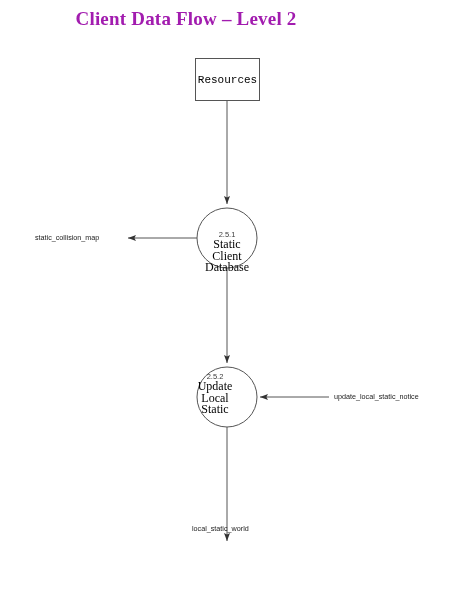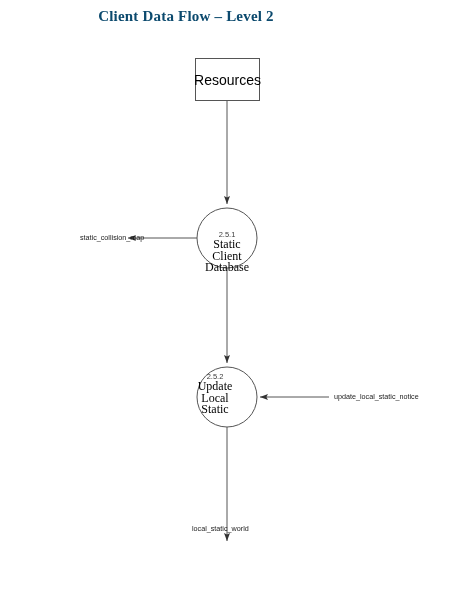--- a/index.html
+++ b/index.html
@@ -23,22 +23,22 @@
     height: 600px;
   }
   .title {
     position: absolute;
     left: 0;
     top: 8px;
     width: 372px;
     text-align: center;
     font-family: "Liberation Serif", serif;
     font-weight: bold;
-    font-size: 15px;
-    color: #0c4a6e;
+    font-size: 19px;
+    color: #a21caf;
     letter-spacing: 0.2px;
   }
   .entity-box {
     position: absolute;
     left: 195px;
     top: 58px;
     width: 65px;
     height: 43px;
     border: 1px solid #555555;
     background: #ffffff;
@@ -46,22 +46,22 @@
   }
   .entity-label {
     position: absolute;
     left: 0;
     top: 0;
     width: 100%;
     height: 100%;
     display: flex;
     align-items: center;
     justify-content: center;
-    font-family: Liberation Sans, sans-serif;
-    font-size: 14px;
+    font-family: Liberation Mono, monospace;
+    font-size: 11px;
     color: #000000;
   }
   .process {
     position: absolute;
     width: 60px;
     height: 60px;
   }
   .process-num {
     position: absolute;
     left: 0;
@@ -86,21 +86,20 @@
   .flow-label {
     position: absolute;
     font-family: "Liberation Sans", sans-serif;
     font-size: 7.2px;
     color: #1a1a1a;
     white-space: nowrap;
   }
   #label-static-collision-map {
     left: 35px;
     top: 233px;
-    margin-left: 45px;
   }
   #label-update-local-static-notice {
     left: 334px;
     top: 392px;
   }
   #label-local-static-world {
     left: 192px;
     top: 524px;
   }
 </style>

